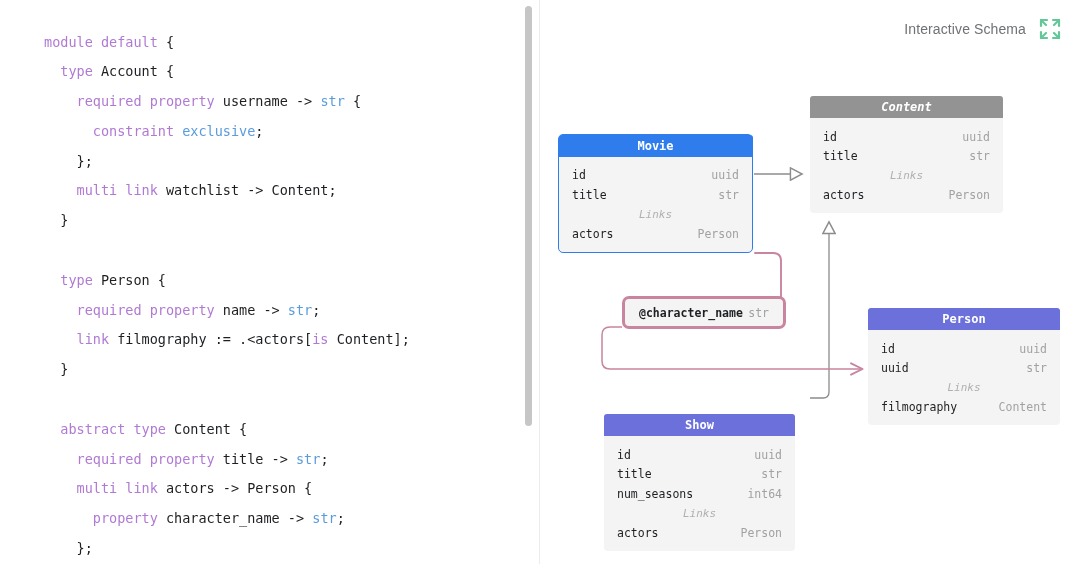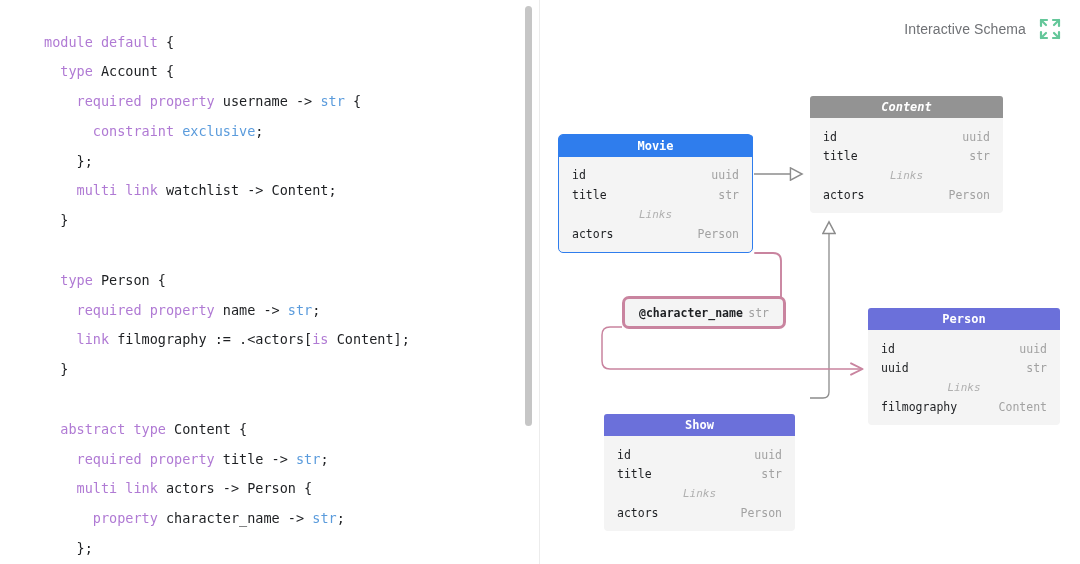--- a/index.html
+++ b/index.html
@@ -298,20 +298,24 @@
             <div class="card-header" style="background: rgb(107, 112, 218);">Show</div>
             <div class="card-body">
               <div class="row">
                 <span class="fname">id</span>
                 <span class="ftype">uuid</span>
               </div>
               <div class="row">
                 <span class="fname">title</span>
                 <span class="ftype">str</span>
               </div>
+              <div class="row">
+                <span class="fname">num_seasons</span>
+                <span class="ftype">int64</span>
+              </div>
               <div class="links-label">Links</div>
               <div class="row">
                 <span class="fname">actors</span>
                 <span class="ftype">Person</span>
               </div>
             </div>
           </div>
           <div class="prop-node" style="left: 82px; top: 296px; width: 164px; height: 33px; border-color: rgb(201, 132, 159);">
             <span class="fname">@character_name</span>
             <span class="ftype">str</span>

